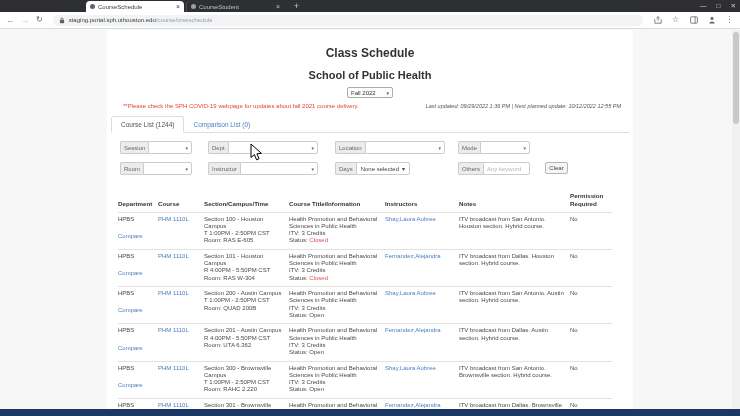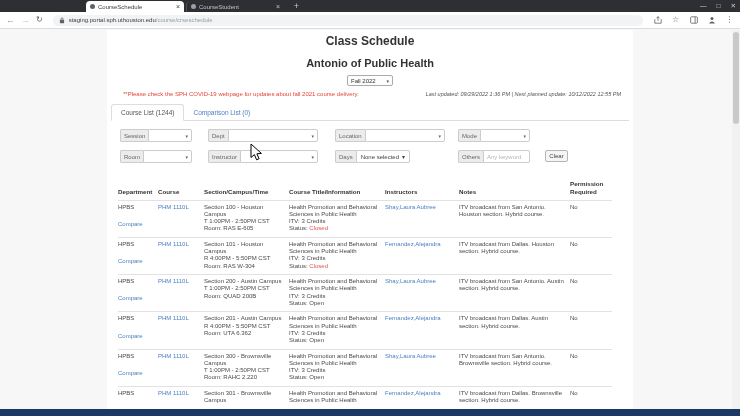--- a/index.html
+++ b/index.html
@@ -35,21 +35,21 @@
   .tb-icons { display:flex; align-items:center; gap:9px; }
   .tb-icons .ic { width:9px; height:9px; display:flex; align-items:center; justify-content:center;
                   color:#5f6368; font-size:8px; line-height:1; }
 
   
   .scrollbar { position:absolute; right:0; top:30px; width:8px; bottom:7px; background:#f1f1f1; }
   .scroll-thumb { position:absolute; top:2px; left:1px; width:6px; height:92px; background:#c9c9c9; border-radius:3px; }
   .taskbar { position:absolute; left:0; right:0; bottom:0; height:7px; background:#1b3764; }
 
   .content { position:absolute; left:107px; top:30px; width:526px; bottom:1px; background:#ffffff;
-             overflow:hidden; padding-top:4px; }
+             overflow:hidden; padding-top:16px; }
 
   .page-title { text-align:center; font-size:12px; font-weight:bold; color:#333; }
   .page-subtitle { text-align:center; font-size:11px; font-weight:bold; color:#333; margin-top:9px; }
 
   .term-wrap { display:flex; justify-content:center; margin-top:6px; }
   .term-select { width:46px; height:11px; border:1px solid #ababab; border-radius:2px; background:#fdfdfd;
                  font-size:6px; color:#333; display:flex; align-items:center; justify-content:space-between;
                  padding:0 3px; }
   .term-select .caret { font-size:5px; color:#555; }
 
@@ -161,21 +161,21 @@
             <circle cx="5" cy="3.2" r="1.9" fill="#5f6368"></circle>
             <path d="M1.4 9.4 a3.8 3.8 0 0 1 7.2 0 Z" fill="#5f6368"></path>
           </svg>
       </span>
       <span class="ic">⋮</span>
     </div>
   </div>
 
   <div class="content">
     <div class="page-title">Class Schedule</div>
-    <div class="page-subtitle">Antonio of Public Health</div>
+    <div class="page-subtitle">School of Public Health</div>
 
     <div class="term-wrap">
       <div class="term-select">
         <span>Fall 2022</span>
         <span class="caret">▾</span>
       </div>
     </div>
 
     <div class="notice-row">
       <span class="notice">**Please check the SPH COVID-19 webpage for updates about fall 2021 course delivery.</span>

